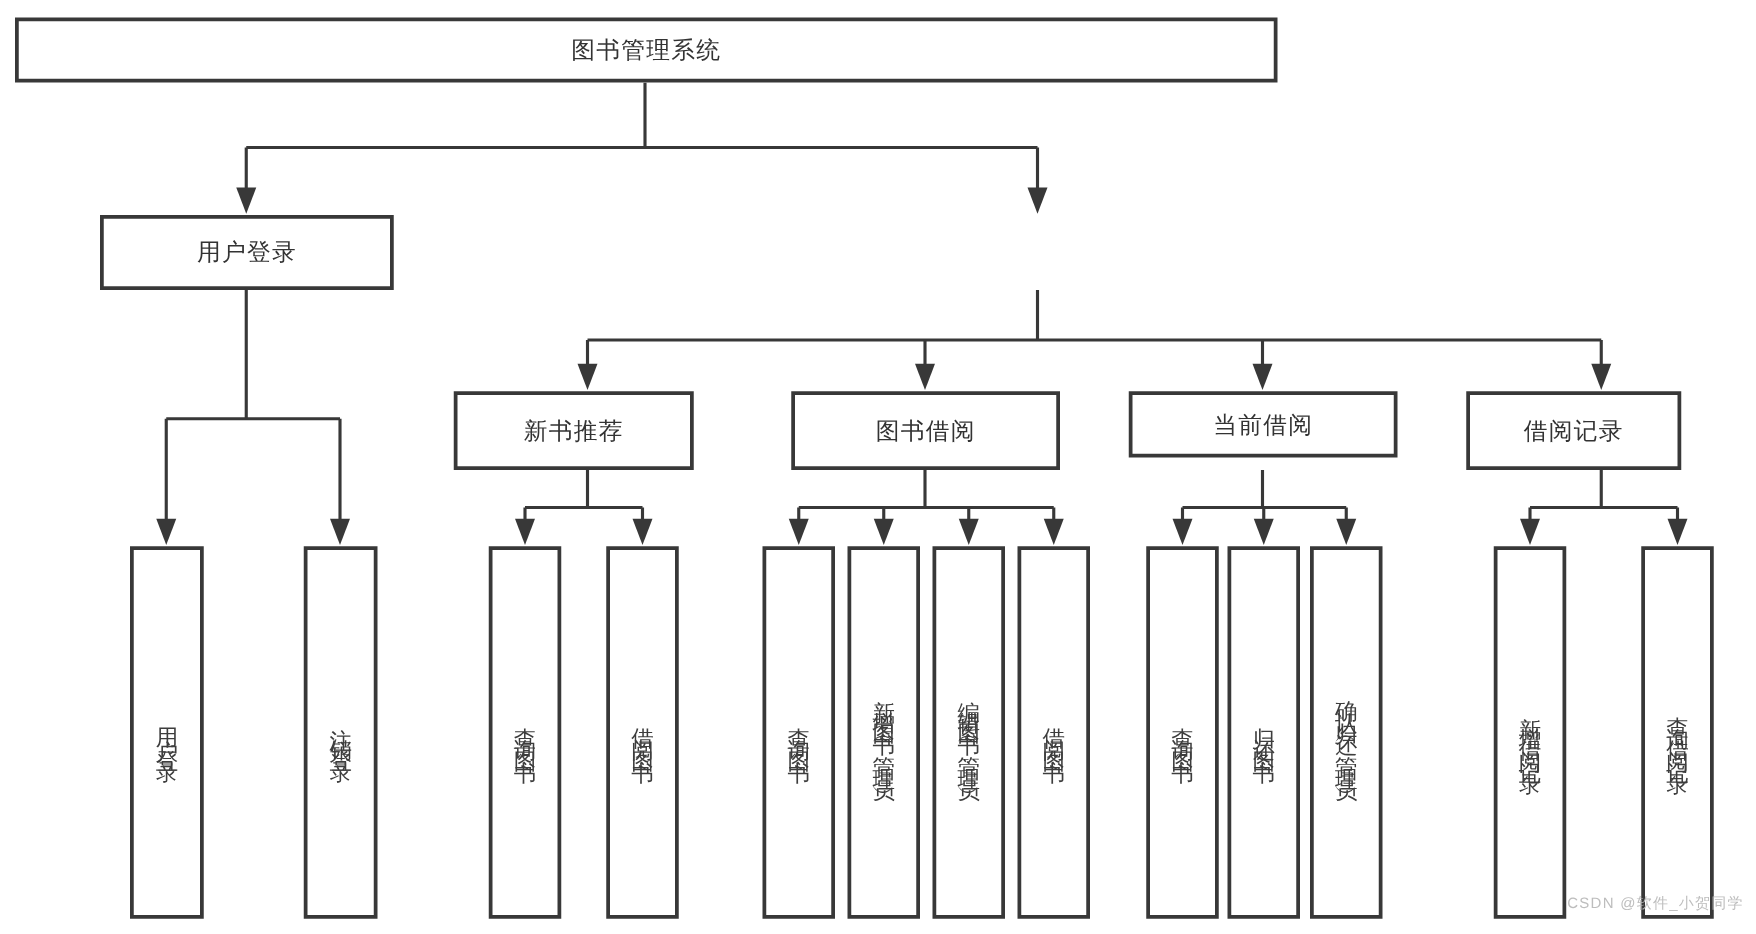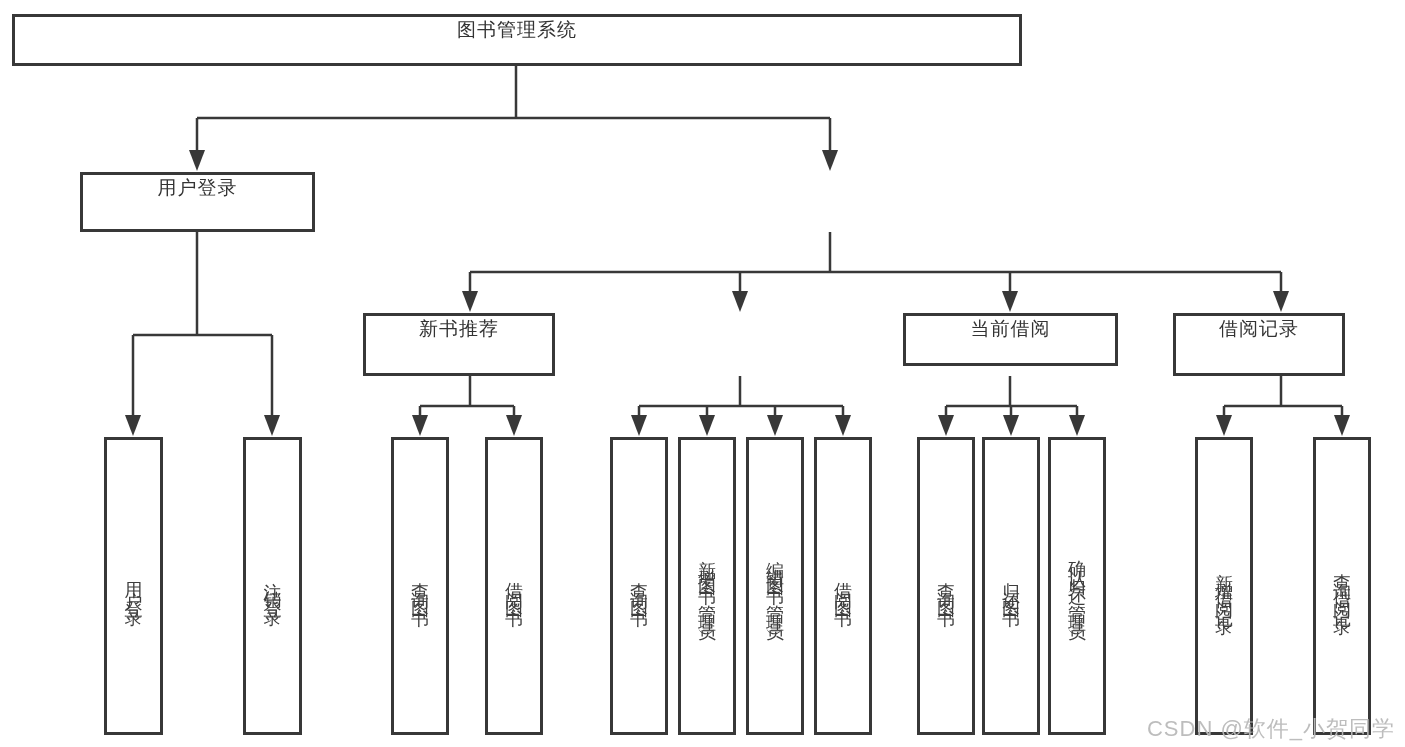--- a/index.html
+++ b/index.html
@@ -15,20 +15,21 @@
     position: absolute;
     left: 0; top: 0;
     width: 1405px; height: 747px;
   }
   .hbox {
     position: absolute;
     box-sizing: border-box;
     background: #ffffff;
     border: 3px solid #383838;
     display: flex;
+    align-items: center;
     justify-content: center;
     font-size: 19px;
     color: #333333;
     letter-spacing: 1px;
     white-space: nowrap;
   }
   .vbox {
     position: absolute;
     box-sizing: border-box;
     background: #ffffff;
@@ -66,21 +67,21 @@
   .leaf-c4 { left: 814px; }
   .leaf-d1 { left: 917px; }
   .leaf-d2 { left: 982px; }
   .leaf-d3 { left: 1048px; }
   .leaf-e1 { left: 1195px; }
   .leaf-e2 { left: 1313px; }
   .watermark {
     position: absolute;
     right: 10px;
     top: 714px;
-    font-size: 22px;
+    font-size: 12px;
     color: rgba(185, 185, 185, 0.95);
     letter-spacing: 1px;
     z-index: 5;
     white-space: nowrap;
   }
 </style>
 </head>
 <body>
 
 <div class="canvas">
@@ -129,20 +130,23 @@
     <span>图书管理系统</span>
   </div>
 
   <div class="hbox box-l2a">
     <span>用户登录</span>
   </div>
 
   <div class="hbox box-l3a">
     <span>新书推荐</span>
   </div>
+  <div class="hbox box-l3b">
+    <span>图书借阅</span>
+  </div>
   <div class="hbox box-l3c">
     <span>当前借阅</span>
   </div>
   <div class="hbox box-l3d">
     <span>借阅记录</span>
   </div>
 
   <div class="vbox leaf-a1">
     <span class="vlabel">用户登录</span>
   </div>

